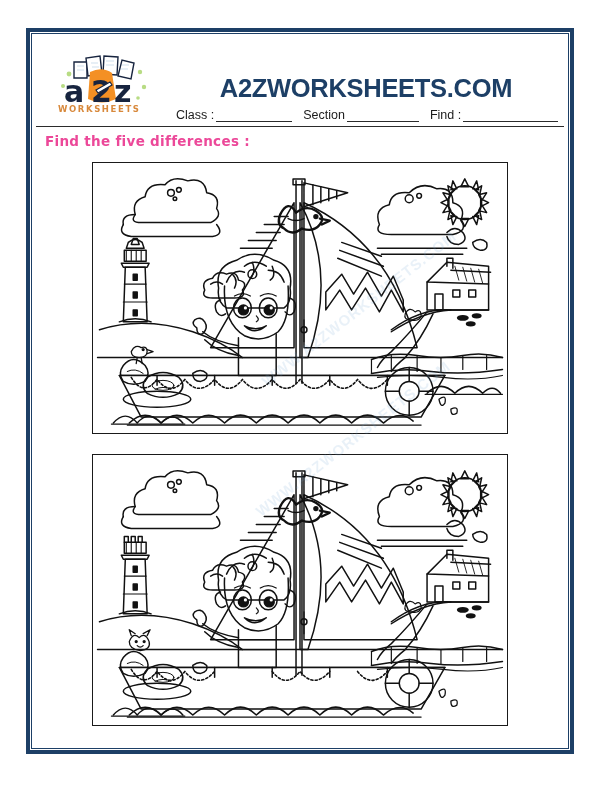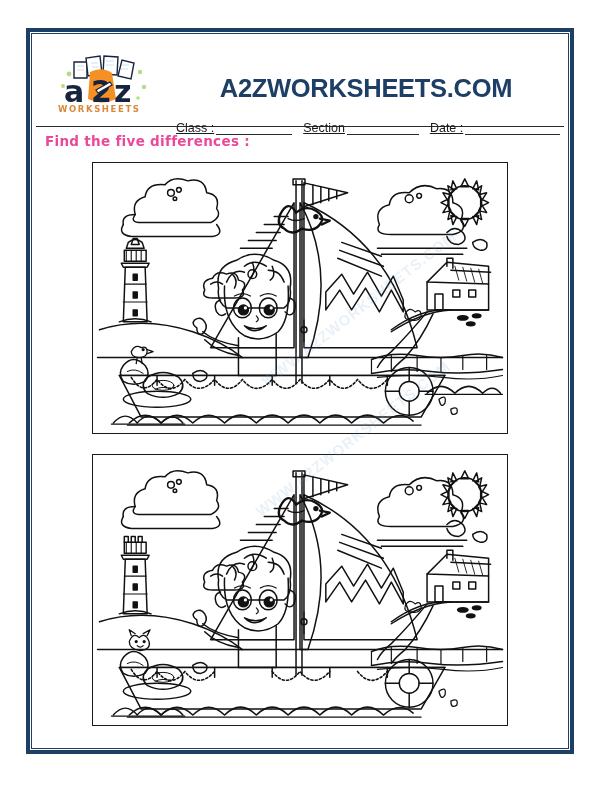--- a/index.html
+++ b/index.html
@@ -71,21 +71,21 @@
     left: 140px;
     width: 390px;
     height: 20px;
     display: flex;
     align-items: flex-end;
     font-size: 12.5px;
     color: #1b1b1b;
     font-family: "Liberation Sans", sans-serif;
   }
   #form-row-1 { top: 44px; }
-  #form-row-2 { top: 78px; text-decoration: underline; }
+  #form-row-2 { top: 65px; }
 
   .fld-label { white-space: nowrap; padding-bottom: 1px; }
   .fld-rule {
     border-bottom: 1px solid #2b2b2b;
     height: 14px;
     margin: 0 2px 1px 2px;
   }
   .rule-name   { width: 200px; }
   .rule-roll   { width: 93px; }
   .rule-class  { width: 76px; }
@@ -181,21 +181,21 @@
     <div id="site-title">A2ZWORKSHEETS.COM</div>
 
 
     <div class="form-row" id="form-row-2">
       <span class="fld-label">Class :</span>
       <span class="fld-rule rule-class"></span>
       <span class="gap-sm"></span>
       <span class="fld-label">Section</span>
       <span class="fld-rule rule-section"></span>
       <span class="gap-sm"></span>
-      <span class="fld-label">Date :</span>
+      <span class="fld-label">Find :</span>
       <span class="fld-rule rule-date"></span>
     </div>
   </div>
 
   <div id="instruction">Find the five differences :</div>
 
   <div class="panel" id="panel-top">
     <svg viewBox="0 0 416 272" xmlns="http://www.w3.org/2000/svg" aria-hidden="true">
       <g fill="none" stroke="#111111" stroke-width="1.5" stroke-linecap="round" stroke-linejoin="round">
 

